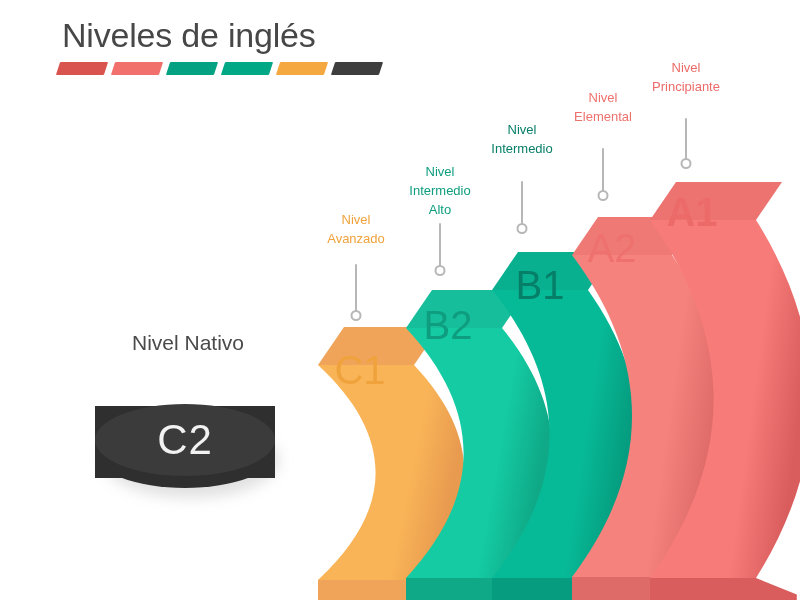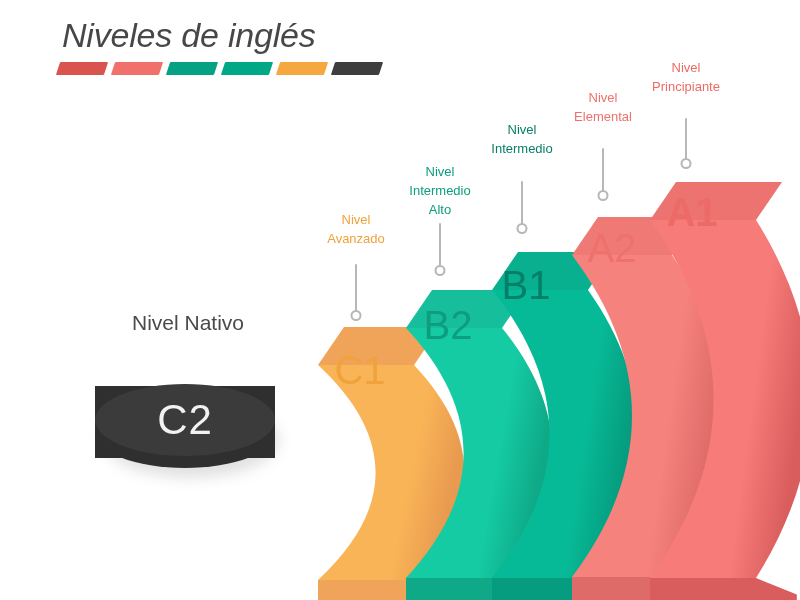--- a/index.html
+++ b/index.html
@@ -41,21 +41,21 @@
     top: 0;
     height: 13px;
     transform: skewX(-18deg);
     border-radius: 1px;
   }
 
   
   #native-group {
     position: absolute;
     left: 78px;
-    top: 308px;
+    top: 328px;
     width: 220px;
     height: 190px;
   }
   #native-label {
     position: absolute;
     left: 0;
     top: 0;
     width: 220px;
     text-align: center;
     font-size: 21px;
@@ -166,21 +166,21 @@
     font-weight: 400;
     transform: translateX(-50%);
     white-space: nowrap;
   }
 </style>
 </head>
 <body>
 
 <div id="stage">
 
-  <div id="header-title" style="color: rgb(71, 71, 71); font-style: italic;">Niveles de inglés</div>
+  <div id="header-title" style="color: rgb(71, 71, 71);">Niveles de inglés</div>
   <div id="rule-bar">
       <div class="rule-seg" style="left: 0px; width: 48px; background: rgb(217, 83, 79);"></div>
       <div class="rule-seg" style="left: 55px; width: 48px; background: rgb(242, 112, 107);"></div>
       <div class="rule-seg" style="left: 110px; width: 48px; background: rgb(4, 161, 131);"></div>
       <div class="rule-seg" style="left: 165px; width: 48px; background: rgb(0, 168, 134);"></div>
       <div class="rule-seg" style="left: 220px; width: 48px; background: rgb(245, 168, 63);"></div>
       <div class="rule-seg" style="left: 275px; width: 48px; background: rgb(62, 62, 62);"></div>
     </div>
 
   <div id="native-group">
@@ -284,21 +284,21 @@
       <div class="callout-text" style="left: 140px; top: -48px; color: rgb(14, 157, 126);">Nivel
 Intermedio
 Alto</div>
       <div class="callout-line" style="left: 140px; top: 13px; height: 44px;"></div>
       <div class="callout-dot" style="left: 140px; top: 55px;"></div>
       <div class="arc-code" style="left: 148px; top: 95px; color: rgb(14, 157, 126);">B2</div>
       <div class="callout-text" style="left: 222px; top: -90px; color: rgb(6, 127, 104);">Nivel
 Intermedio</div>
       <div class="callout-line" style="left: 222px; top: -29px; height: 44px;"></div>
       <div class="callout-dot" style="left: 222px; top: 13px;"></div>
-      <div class="arc-code" style="left: 226px; top: 55px; color: rgb(6, 127, 104); text-align: center;">B1</div>
+      <div class="arc-code" style="left: 240px; top: 55px; color: rgb(6, 127, 104); text-align: center;">B1</div>
       <div class="callout-text" style="left: 303px; top: -122px; color: rgb(238, 113, 109);">Nivel
 Elemental</div>
       <div class="callout-line" style="left: 303px; top: -62px; height: 44px;"></div>
       <div class="callout-dot" style="left: 303px; top: -20px;"></div>
       <div class="arc-code" style="left: 312px; top: 18px; color: rgb(238, 113, 109);">A2</div>
       <div class="callout-text" style="left: 386px; top: -152px; color: rgb(236, 107, 104);">Nivel
 Principiante</div>
       <div class="callout-line" style="left: 386px; top: -92px; height: 44px;"></div>
       <div class="callout-dot" style="left: 386px; top: -52px;"></div>
       <div class="arc-code" style="left: 392px; top: -18px; color: rgb(236, 107, 104); font-weight: bold;">A1</div>

